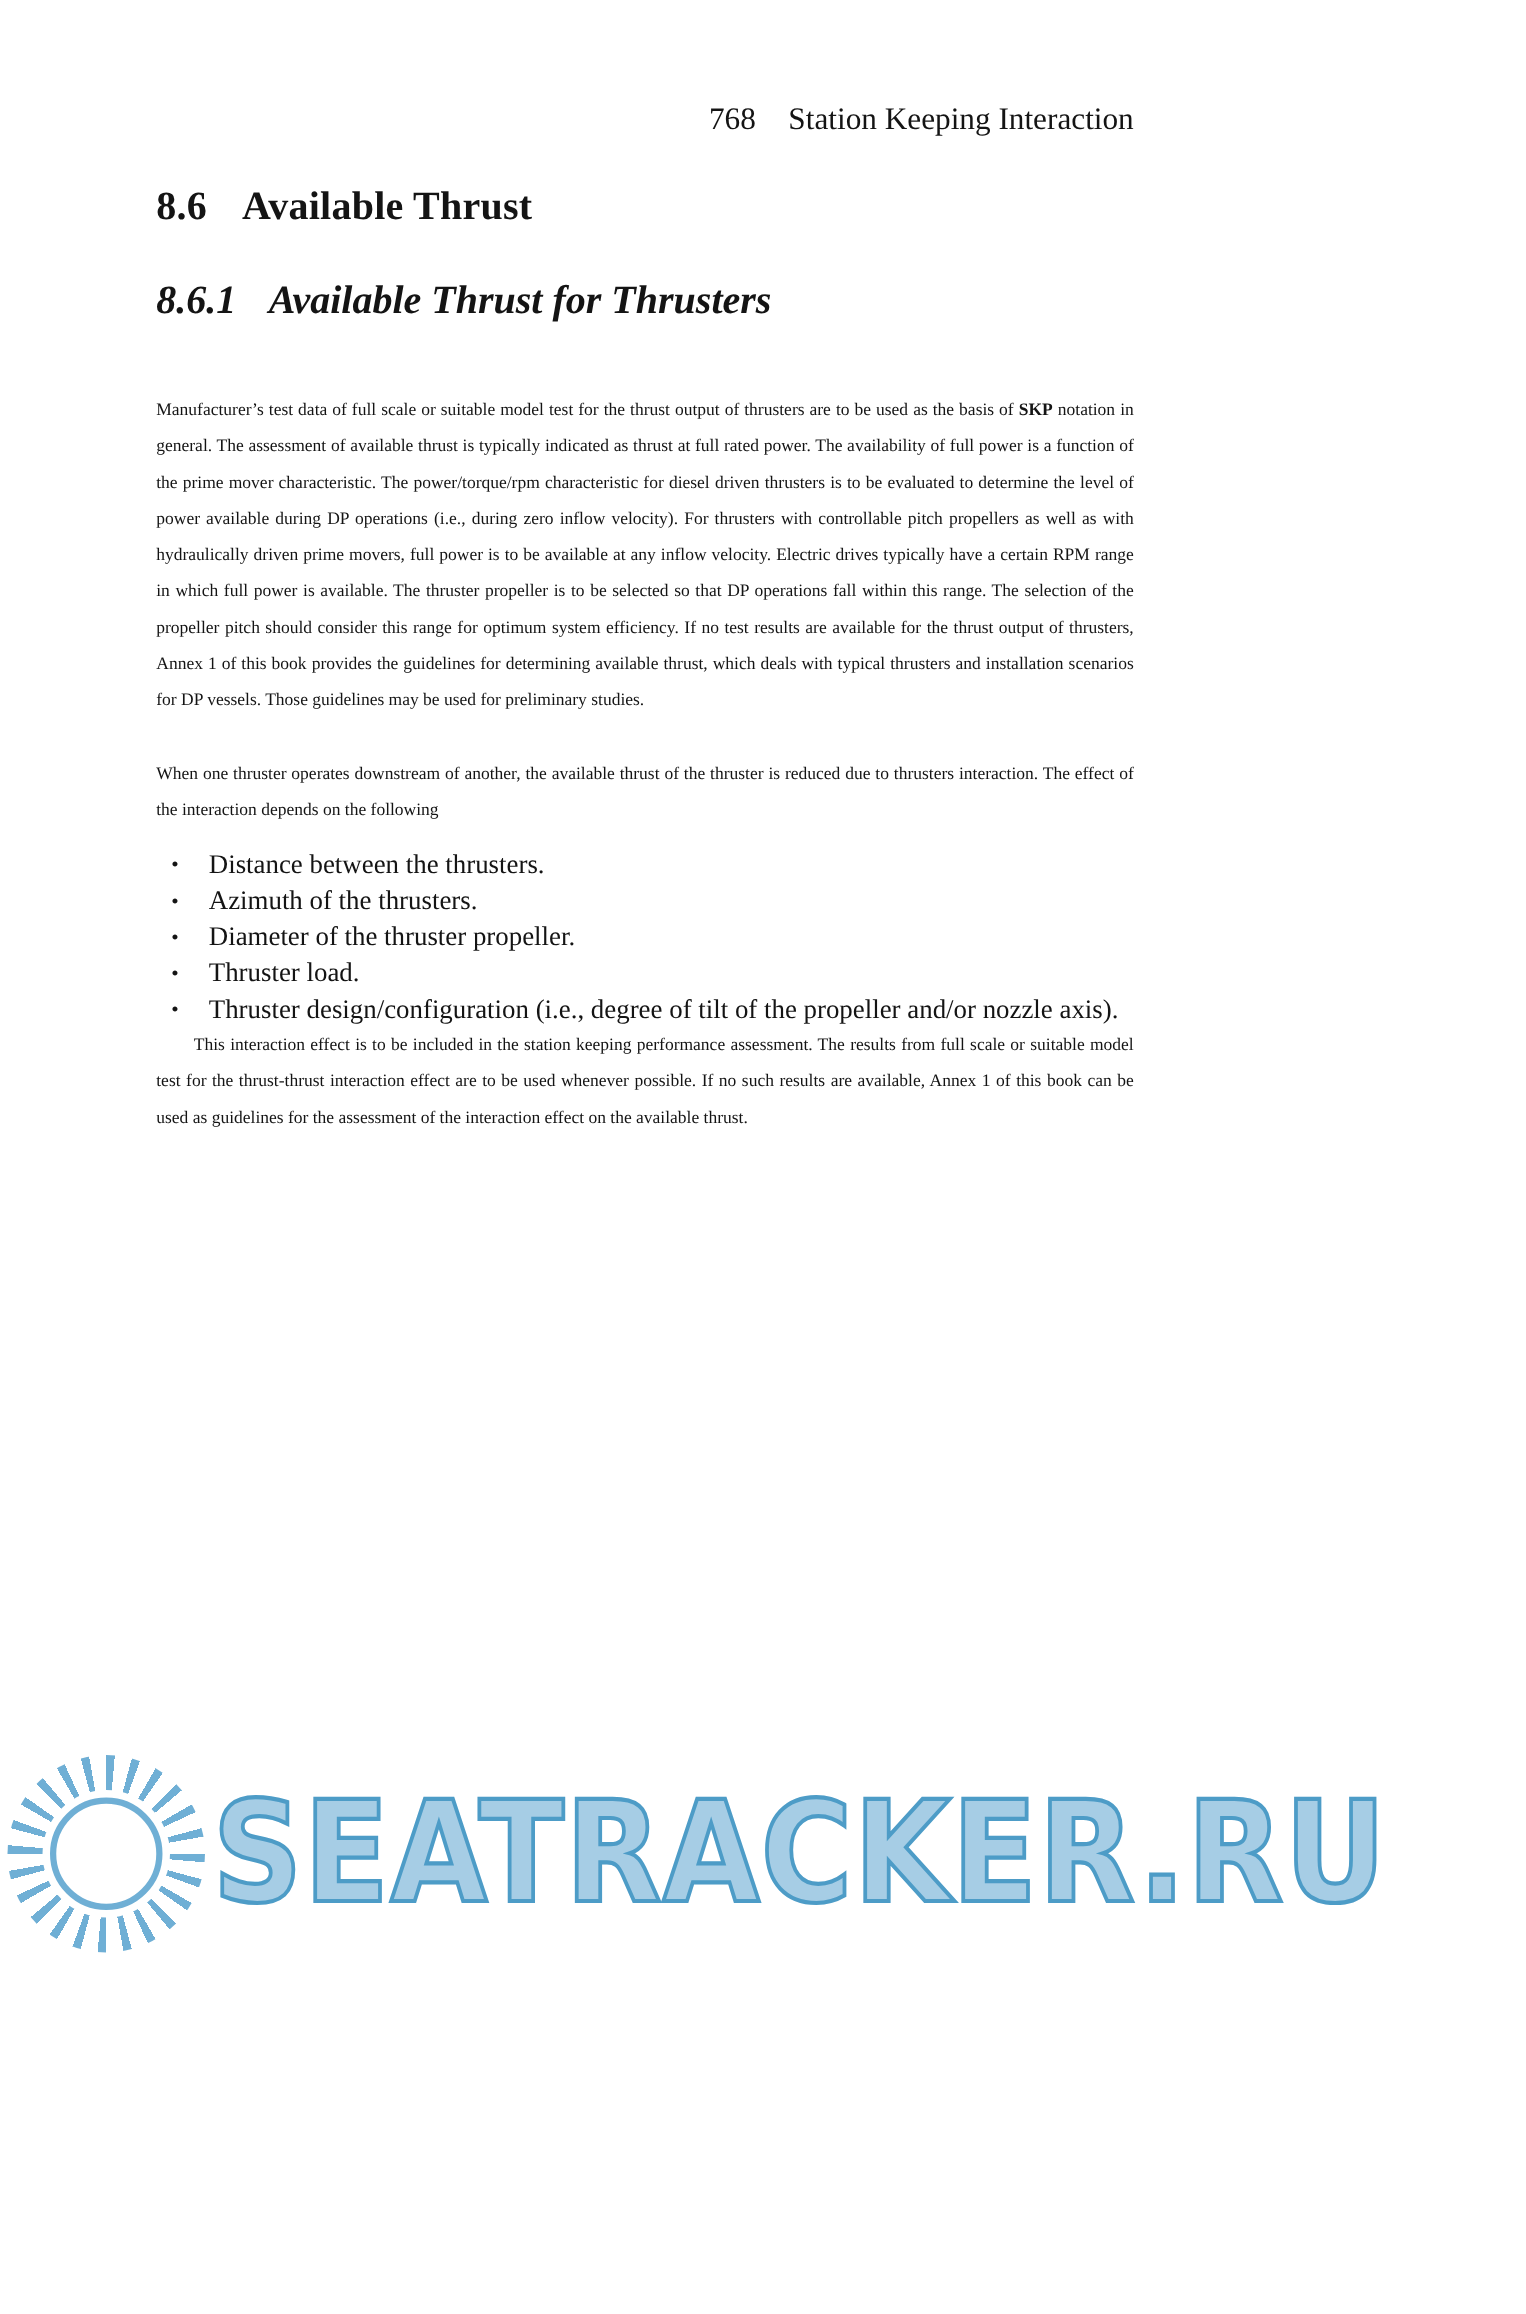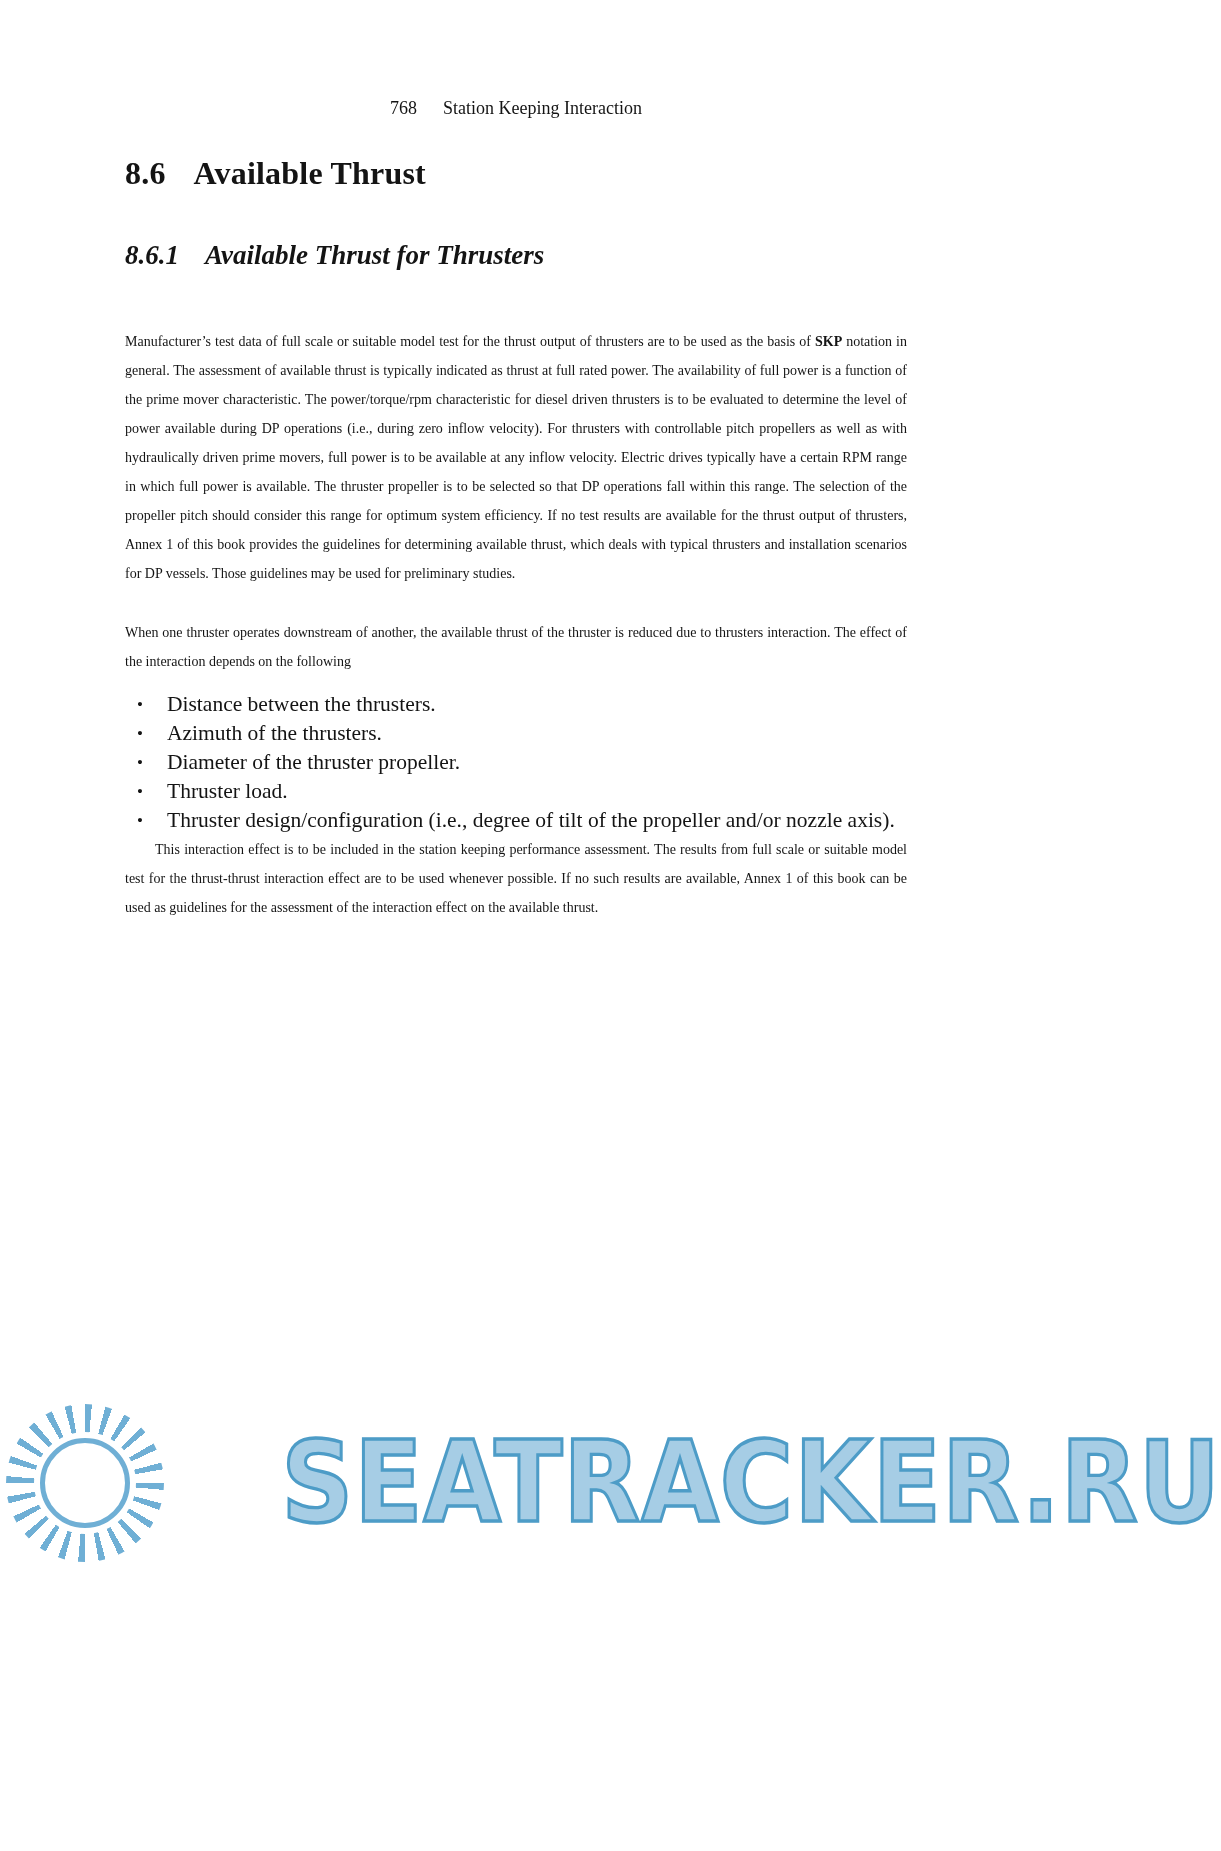--- a/index.html
+++ b/index.html
@@ -4,31 +4,30 @@
 <style>
   html,body{margin:0;padding:0;}
   body{
     width:1221px;height:1851px;background:#ffffff;position:relative;overflow:hidden;
     font-family:"Liberation Serif", serif;color:#141414;
   }
   .content{
     position:absolute;left:125px;top:82px;width:782px;
   }
   .running-head{
-    display:flex;justify-content:center;align-items:baseline;
-    font-size:18px;
-    margin-top:16px;
+    display:flex;justify-content:flex-end;align-items:baseline;
+    font-size:25px;
   }
   .chapter-ref .num{margin-right:26px;}
   h1.sec{
     margin:36px 0 0 0;font-size:32px;font-weight:bold;letter-spacing:.2px;
   }
   h1.sec .sec-num{margin-right:28px;}
   h2.subsec{
-    margin:48px 0 0 0;font-size:27px;font-weight:bold;font-style:italic;
+    margin:38px 0 0 0;font-size:32px;font-weight:bold;font-style:italic;
   }
   h2.subsec .sub-num{margin-right:26px;}
   h2.subsec.second{margin-top:98px;}
   p.body{
     margin:0;font-size:14px;line-height:29px;text-align:justify;
   }
   p.first{margin-top:56px;}
   p.intro{margin-top:30px;}
   p.closing{margin-top:0;text-indent:30px;}
   ul.bullets{
@@ -38,21 +37,21 @@
   ul.bullets li{
     position:relative;padding-left:42px;
   }
   ul.bullets li .marker{
     position:absolute;left:12px;top:0;font-size:17px;line-height:29px;
   }
   b{font-weight:bold;}
   
   .watermark{
     position:absolute;left:0;top:1388px;width:1221px;height:190px;
-    display:flex;align-items:center;justify-content:space-between;
+    display:flex;align-items:center;
   }
   .sun{
     position:relative;width:158px;height:158px;border-radius:50%;flex:0 0 auto;
     margin-left:6px;
     background:repeating-conic-gradient(from 0deg,#6fafd5 0deg 5deg,#ffffff 5deg 15deg);
   }
   .sun::after{
     content:"";position:absolute;inset:34px;border-radius:50%;
     background:#ffffff;border:5px solid #6fafd5;
     box-shadow:0 0 0 6px #ffffff;

